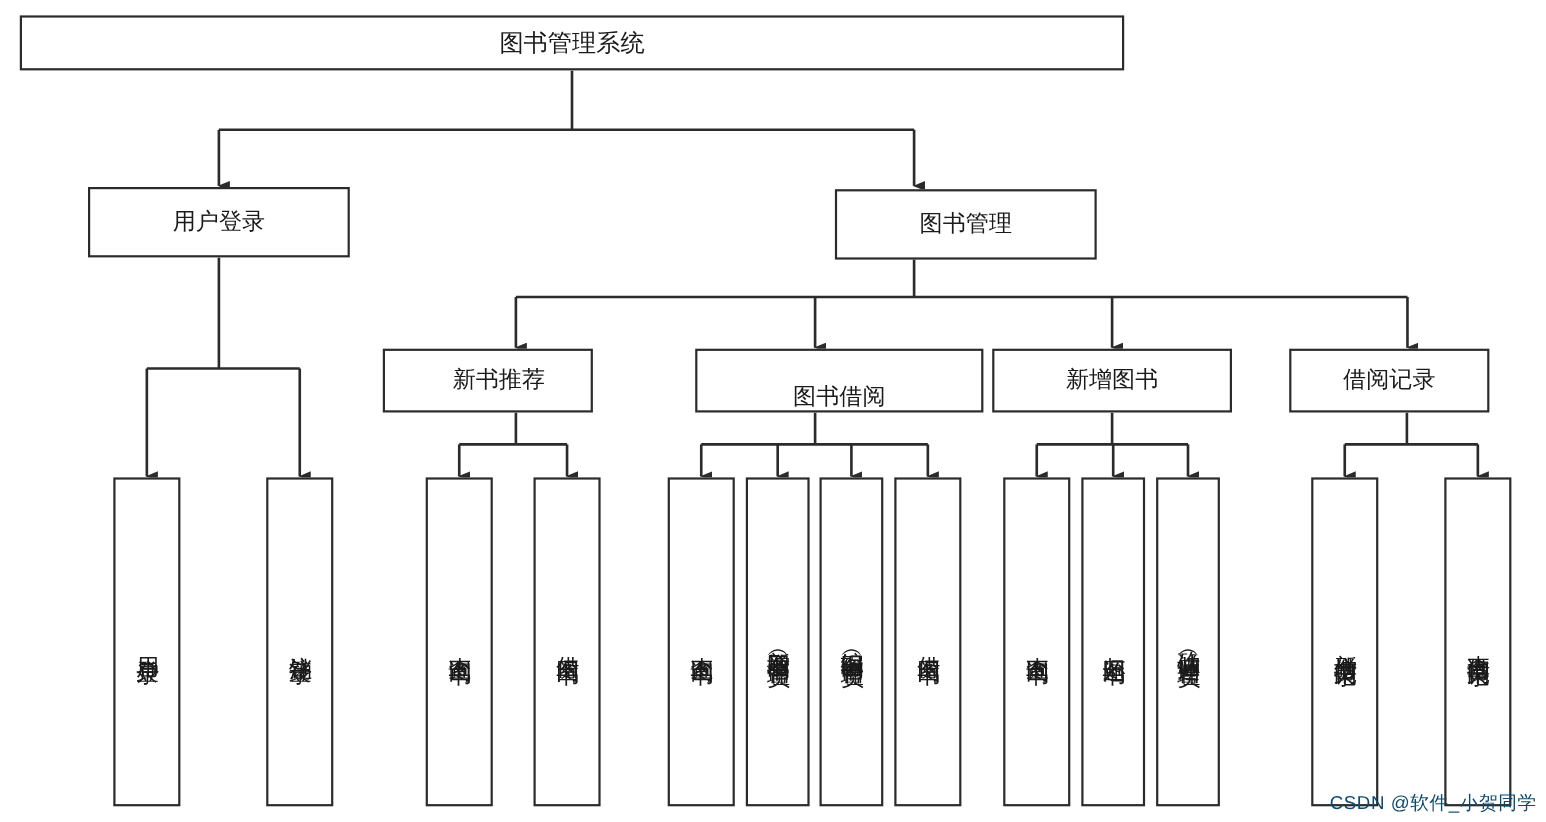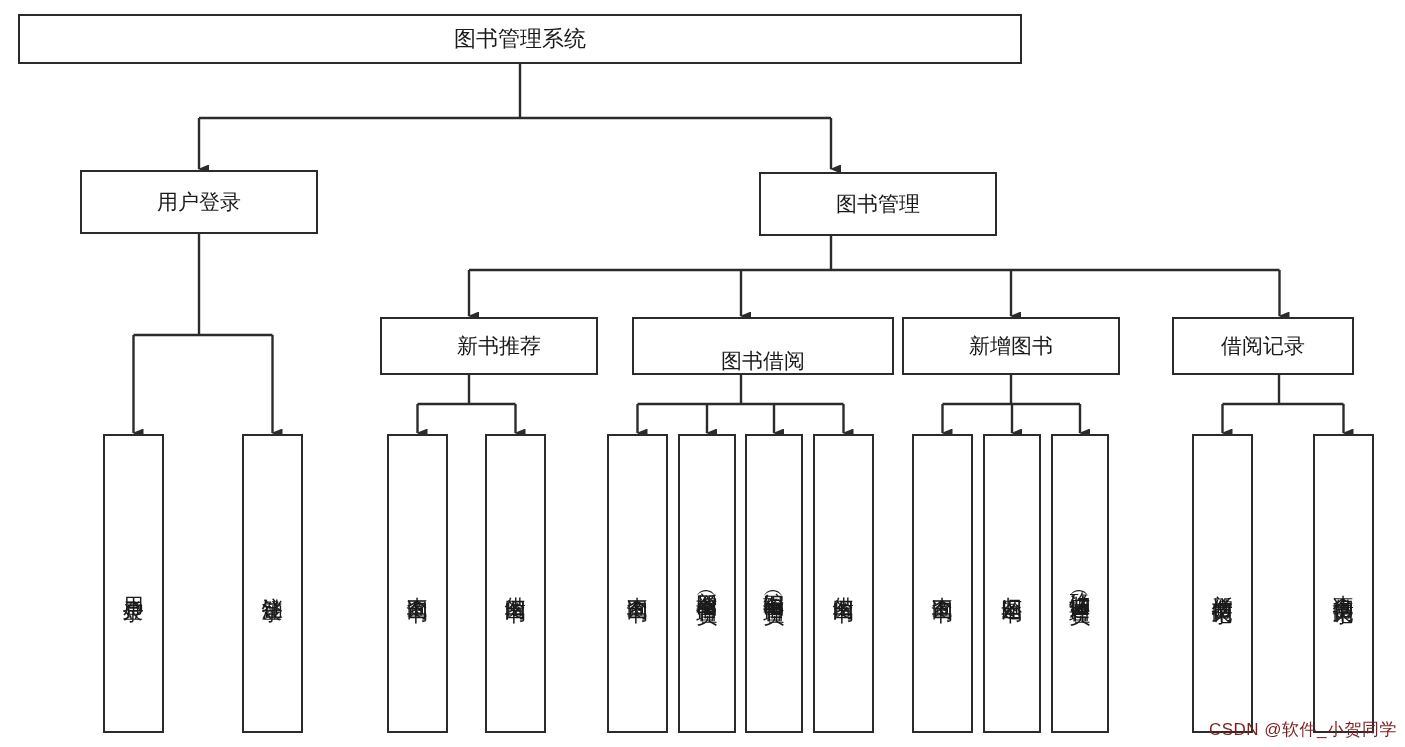--- a/index.html
+++ b/index.html
@@ -49,21 +49,21 @@
     top: 0;
     width: 1405px;
     height: 747px;
     pointer-events: none;
   }
   .watermark {
     position: absolute;
     right: 8px;
     bottom: 6px;
     font-size: 17px;
-    color: #7f1d1d;
+    color: #0c4a6e;
     letter-spacing: 0.5px;
     white-space: nowrap;
   }
 </style>
 </head>
 <body>
 
 <div id="canvas">
   <svg class="edges" viewBox="0 0 1405 747">
     <defs>
@@ -111,21 +111,21 @@
   <div id="nodes-layer">
       <div class="node horizontal root" style="left: 18px; top: 14px; width: 1004px; height: 50px;">
         <div class="node-label">图书管理系统</div>
       </div>
       <div class="node horizontal" style="left: 80px; top: 170px; width: 238px; height: 64px;">
         <div class="node-label">用户登录</div>
       </div>
       <div class="node horizontal" style="left: 712px; top: 172px; width: 238px; height: 64px; margin-left: 47px;">
         <div class="node-label">图书管理</div>
       </div>
-      <div class="node horizontal" style="left: 380px; top: 317px; width: 218px; height: 58px; padding-left: 20px;">
+      <div class="node horizontal" style="left: 348px; top: 317px; width: 191px; height: 58px; padding-left: 20px;">
         <div class="node-label">新书推荐</div>
       </div>
       <div class="node horizontal" style="left: 632px; top: 317px; width: 262px; height: 58px; align-items: flex-end;">
         <div class="node-label">图书借阅</div>
       </div>
       <div class="node horizontal" style="left: 902px; top: 317px; width: 218px; height: 58px;">
         <div class="node-label">新增图书</div>
       </div>
       <div class="node horizontal" style="left: 1172px; top: 317px; width: 182px; height: 58px;">
         <div class="node-label">借阅记录</div>

